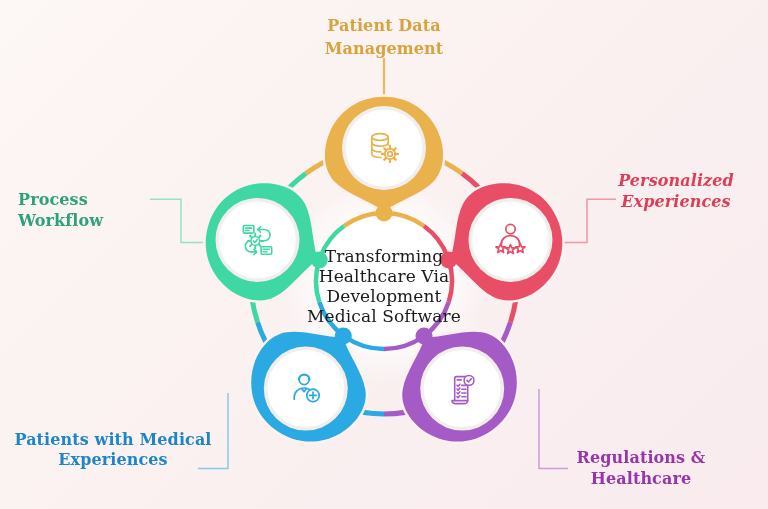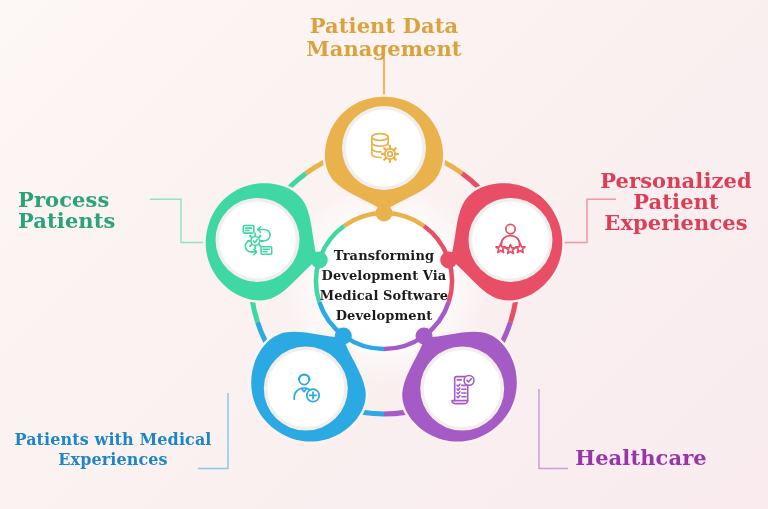--- a/index.html
+++ b/index.html
@@ -9,32 +9,32 @@
     overflow:hidden;
     background:linear-gradient(135deg,#fdf7f5 0%,#faf0f0 55%,#f9ebee 100%);
     font-family:"DejaVu Serif", serif;
   }
   #diagram-svg{position:absolute;left:0;top:0;}
   .label{
     position:absolute;
     font-weight:bold;
     text-align:center;
     line-height:21px;
-    font-size:21px;
+    font-size:16px;
     letter-spacing:0.1px;
   }
   .label-top{left:304px;top:14px;width:160px;line-height:23px;}
   .label-left{left:18px;top:189px;width:136px;text-align:left;}
-  .label-right{left:586px;top:170px;width:180px;}
+  .label-right{left:586px;top:170px;width:180px;font-style:italic;}
   .label-bottom-left{left:8px;top:430px;width:210px;font-size:16px;line-height:19.5px;}
   .label-bottom-right{left:551px;top:448px;width:180px;line-height:20.5px;}
   .center-title{
     position:absolute;left:302px;top:246px;width:164px;
-    font-weight:bold;text-align:center;
-    font-size:13px;line-height:20px;letter-spacing:0.1px;
+    font-weight:normal;text-align:center;
+    font-size:17px;line-height:20px;letter-spacing:0.1px;
   }
 </style>
 </head>
 <body>
 
 <div id="stage">
 
 <svg id="diagram-svg" width="768" height="509" viewBox="0 0 768 509">
   <defs>
     <radialGradient id="halo">
@@ -157,42 +157,42 @@
     <circle cx="384" cy="213" r="8.5" fill="#E9B24D"></circle>
     <circle cx="448.7" cy="260" r="8.5" fill="#E84F66"></circle>
     <circle cx="424" cy="336" r="8.5" fill="#A55BC6"></circle>
     <circle cx="343.3" cy="336" r="8.5" fill="#2BA9E2"></circle>
     <circle cx="319.3" cy="260" r="8.5" fill="#3FD7A4"></circle>
   </g>
 </svg>
 
 <div class="center-title" style="color: rgb(27, 27, 27);">
   <div>Transforming</div>
-  <div>Development Via</div>
+  <div>Healthcare Via</div>
+  <div>Development</div>
   <div>Medical Software</div>
-  <div>Development</div>
 </div>
 
 <div class="label label-top" style="color: rgb(216, 162, 60);">
   <div>Patient Data</div>
   <div>Management</div>
 </div>
 
 <div class="label label-right" style="color: rgb(220, 62, 88);">
   <div>Personalized</div>
-  <div>Patient</div>
   <div>Experiences</div>
 </div>
 
 <div class="label label-bottom-right" style="color: rgb(150, 54, 169);">
+  <div>Regulations &amp;</div>
   <div>Healthcare</div>
 </div>
 
 <div class="label label-bottom-left" style="color: rgb(28, 134, 200);">
   <div>Patients with Medical</div>
   <div>Experiences</div>
 </div>
 
 <div class="label label-left" style="color: rgb(43, 162, 124);">
-  <div>Process Patients</div>
+  <div>Process Workflow</div>
 </div>
 
 </div>
 
 </body></html>

